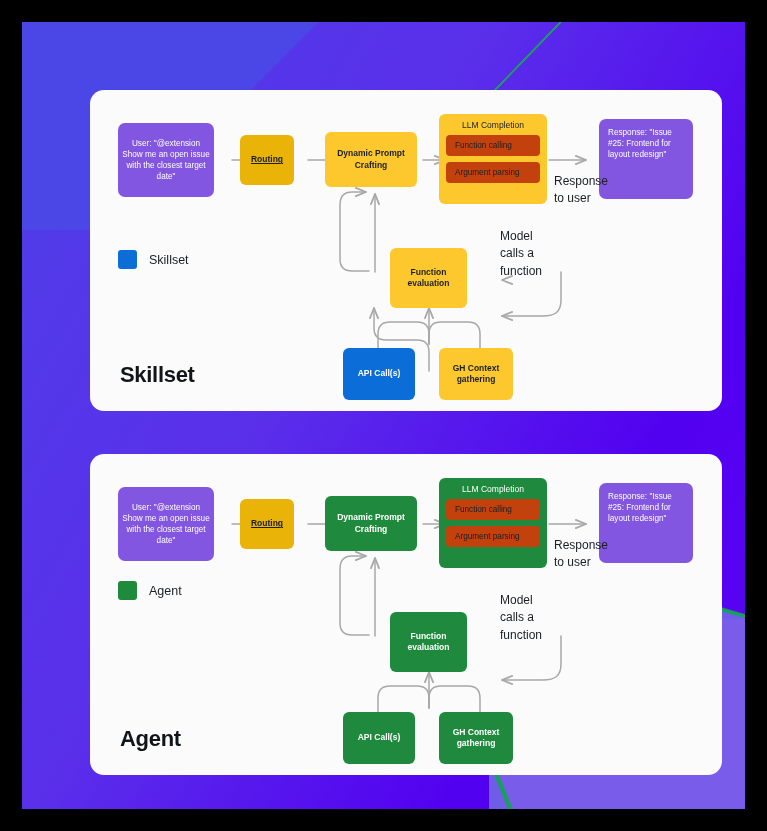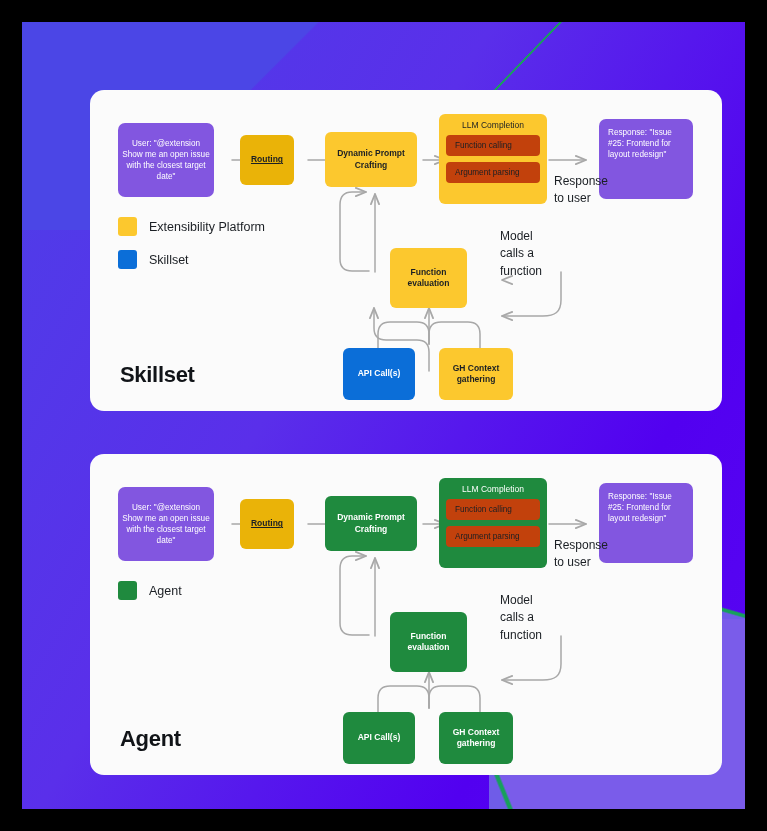--- a/index.html
+++ b/index.html
@@ -225,24 +225,20 @@
       <div class="edge-label" style="left:464px; top:83px; width:44px;">Response to user</div>
 
       <div class="edge-label" style="left:410px; top:138px; width:56px;">Model calls a function</div>
 
       <div class="node plat-yellow" style="left:300px; top:158px; width:77px; height:60px;">Function evaluation</div>
 
       <div class="node skill-blue" style="left:253px; top:258px; width:72px; height:52px;">API Call(s)</div>
 
       <div class="node plat-yellow" style="left:349px; top:258px; width:74px; height:52px;">GH Context gathering</div>
 
-      <div class="legend-item" style="left:28px; top:127px;">
-        <span class="legend-swatch" style="background:#fcc82e;"></span>
-        <span class="legend-label">Extensibility Platform</span>
-      </div>
       <div class="legend-item" style="left:28px; top:160px;">
         <span class="legend-swatch" style="background:#0b6ed8;"></span>
         <span class="legend-label">Skillset</span>
       </div>
 
       <div class="section-title" style="left:30px; top:272px;">Skillset</div>
     </div>
 
     <div class="card" id="card-agent">
 

